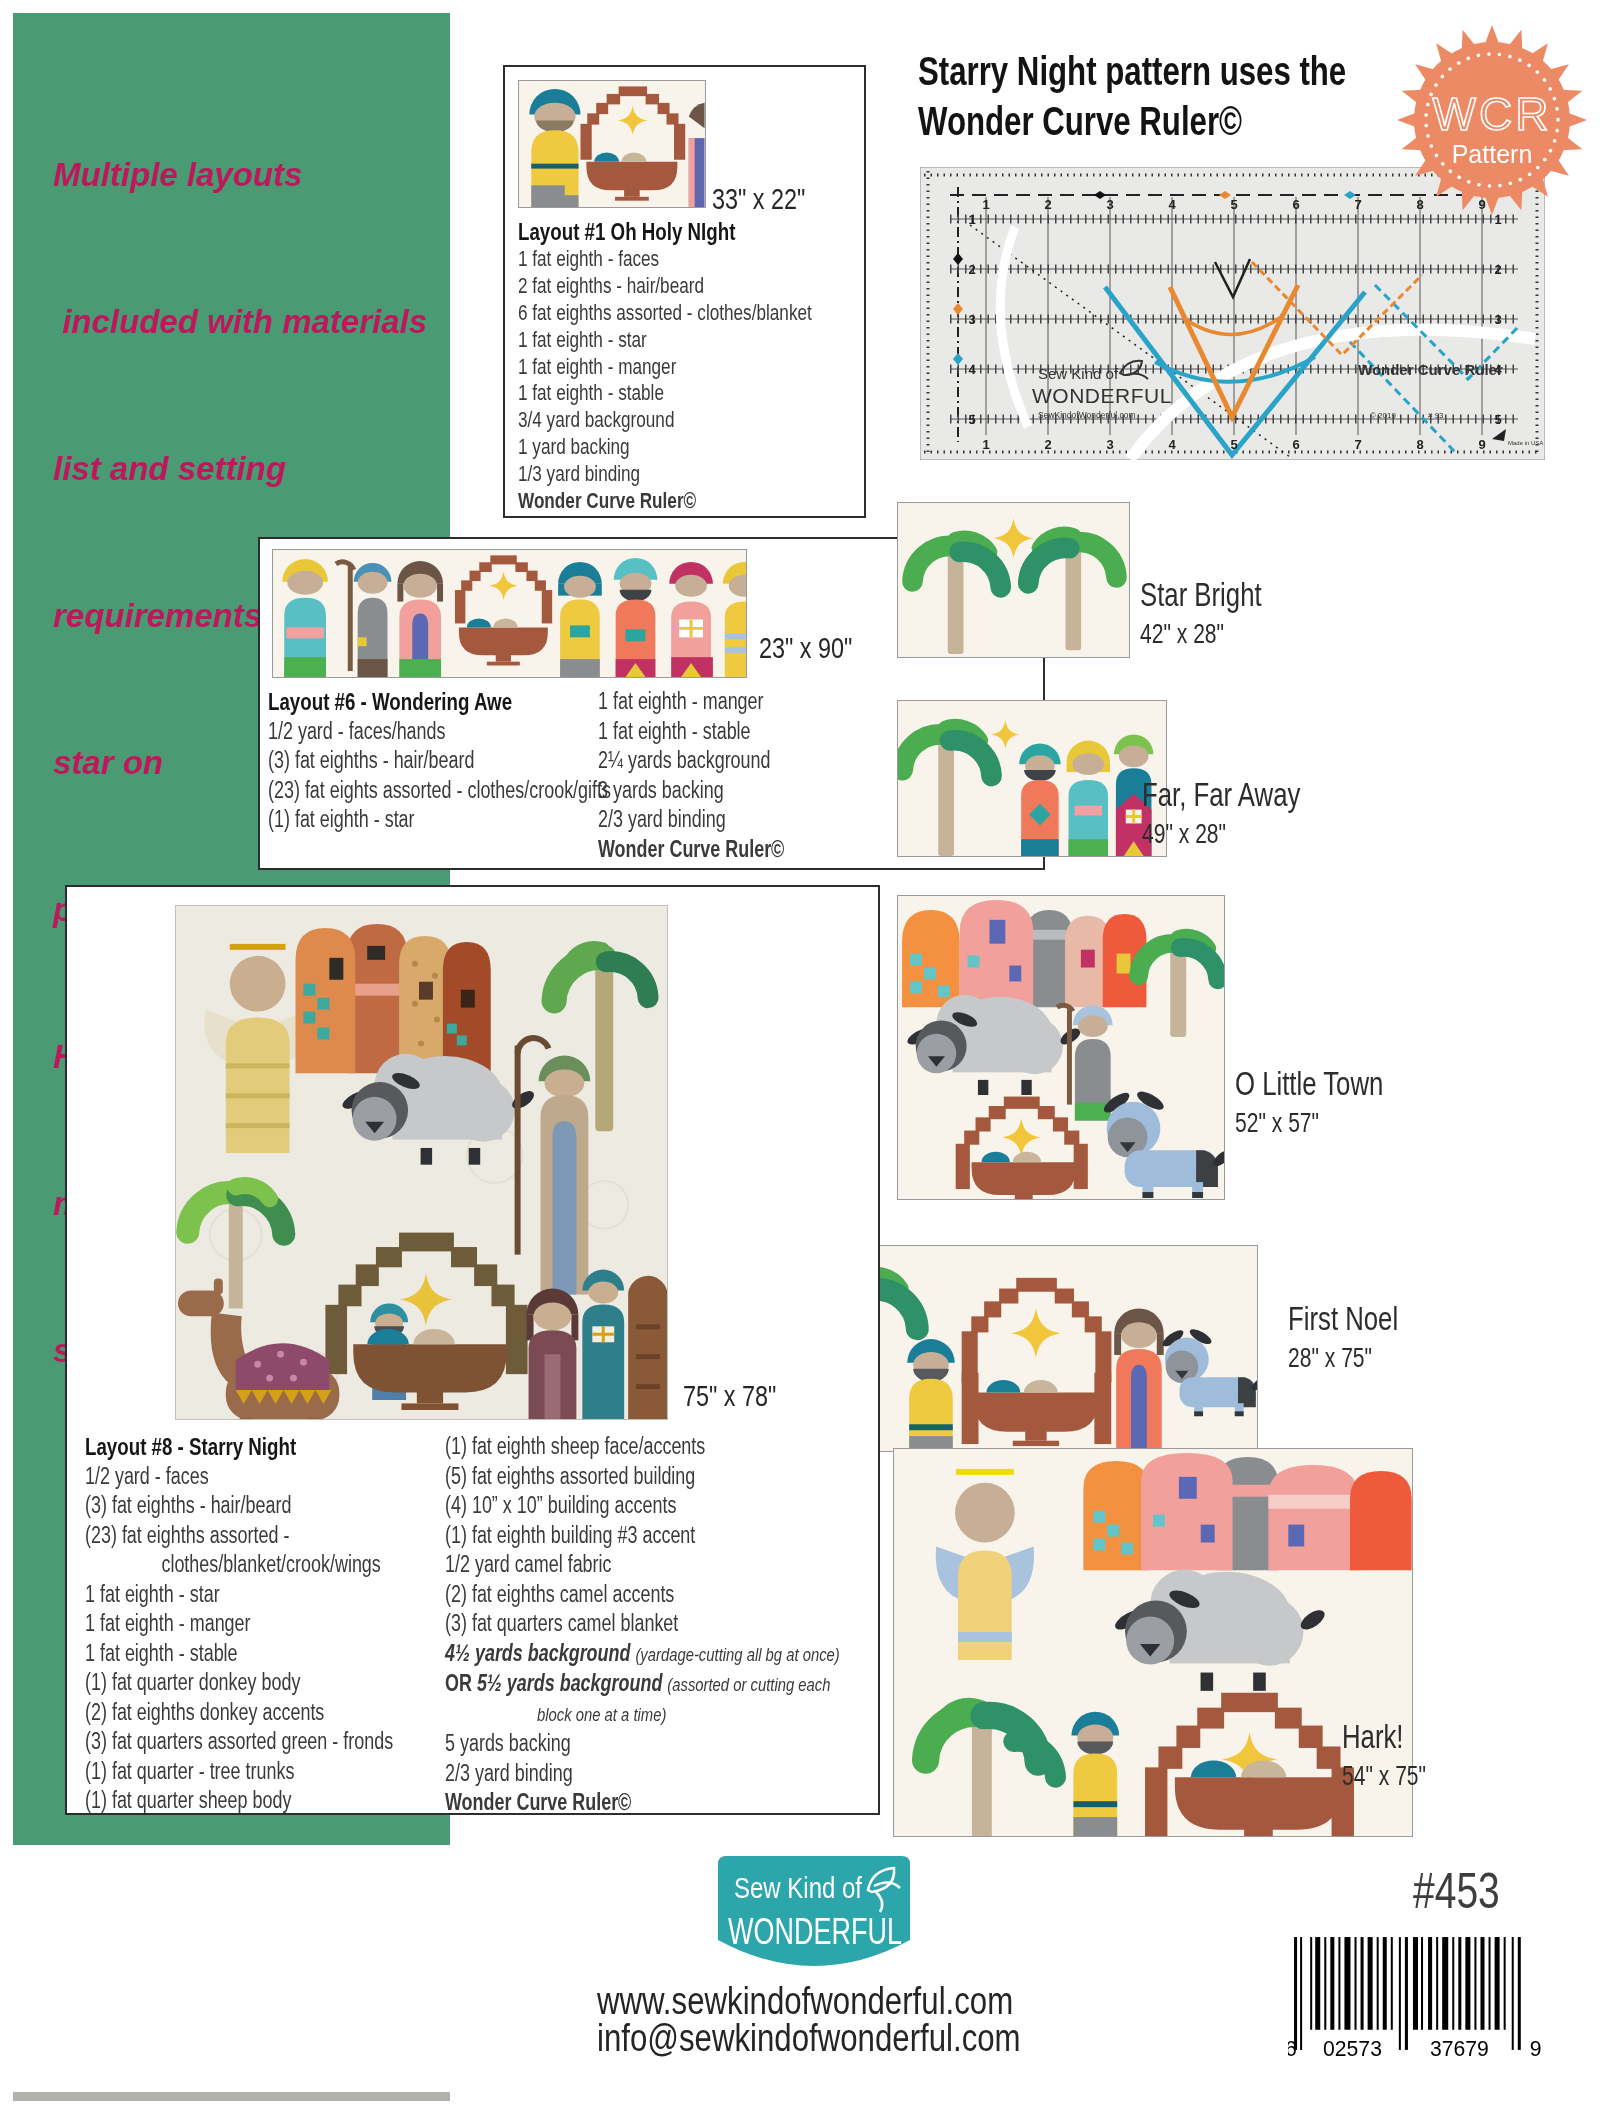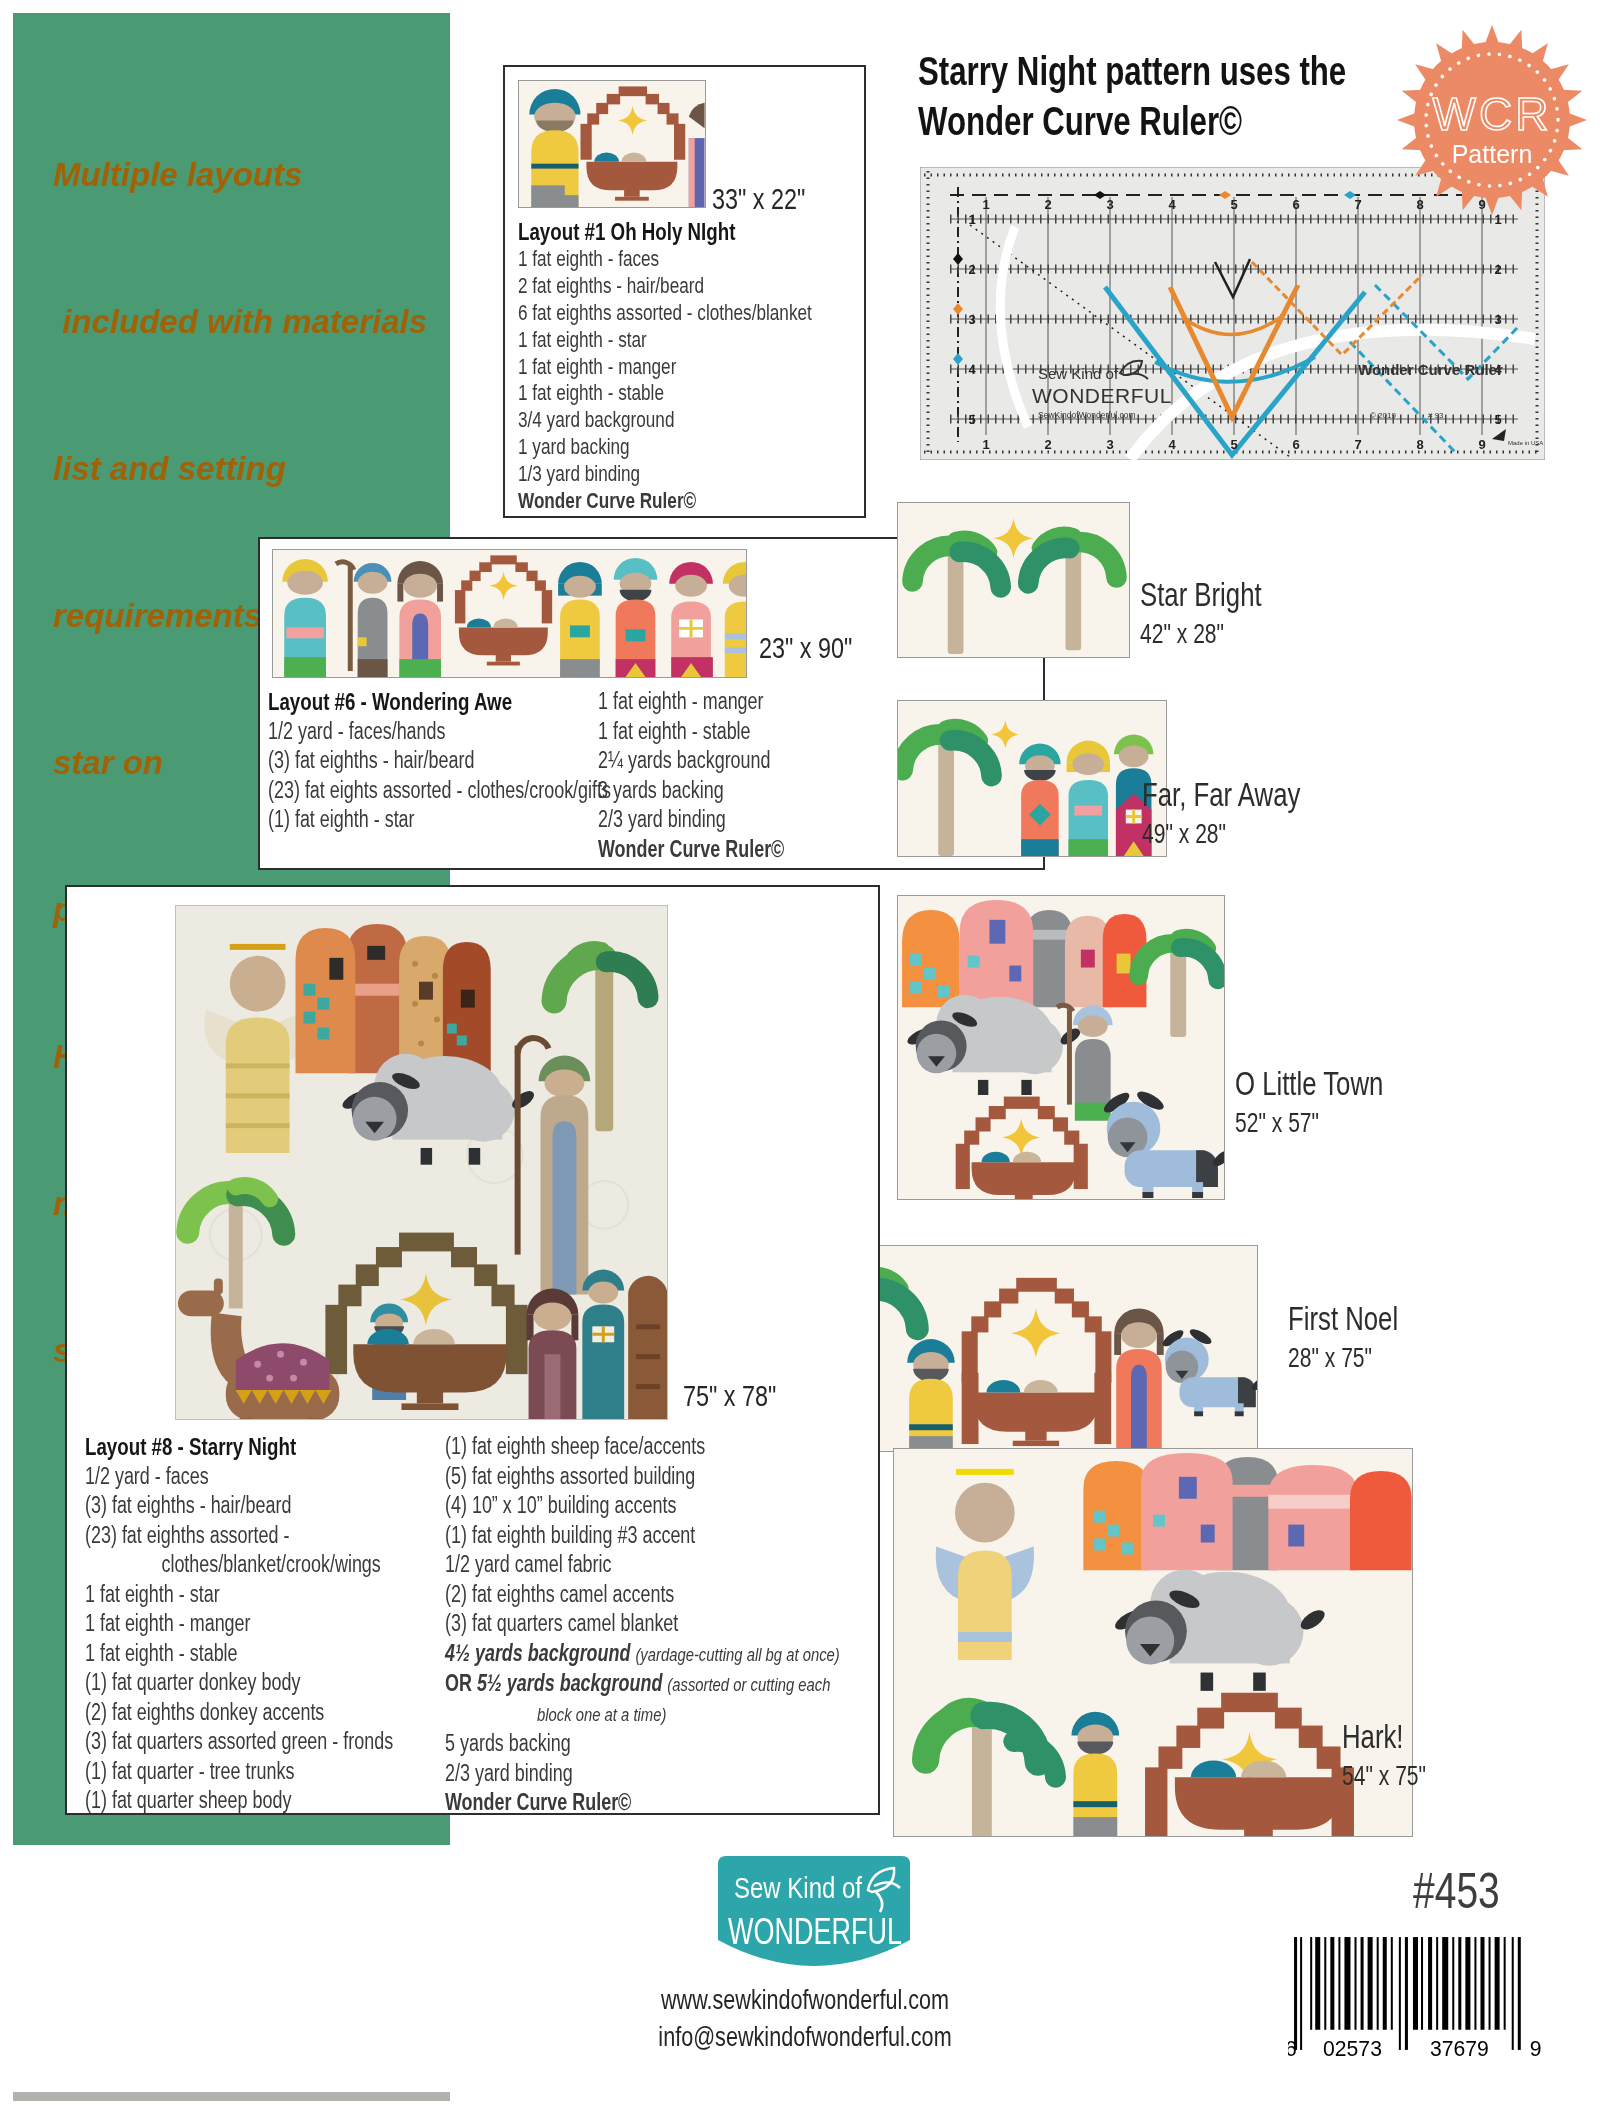--- a/index.html
+++ b/index.html
@@ -3,34 +3,34 @@
 <meta charset="utf-8">
 <style>
   body{margin:0;background:#fff;font-family:"Liberation Sans",sans-serif}
   .page{position:relative;width:1600px;height:2105px;background:#fff;overflow:hidden}
   .abs{position:absolute}
   .cond{transform:scaleX(.78);transform-origin:0 0;white-space:nowrap}
   .condc{transform:scaleX(.8);transform-origin:50% 0;white-space:nowrap}
   .box{background:#fff;border:2px solid #2d2d2d;box-sizing:border-box}
   .imgframe{border:1px solid #9a9a9a;box-sizing:border-box;background:#F8F4EB}
   .imgframe svg,.photo svg{display:block;width:100%;height:100%}
-  .sidebar{font-size:33px;font-style:italic;font-weight:600;line-height:49px;color:#a16207;white-space:pre}
+  .sidebar{font-size:33px;font-style:italic;font-weight:600;line-height:49px;color:#be185d;white-space:pre}
   .h-title{font-size:40px;font-weight:700;line-height:50px;color:#131313}
   .dim{font-size:30px;color:#262626}
   .mat{font-size:23px;line-height:29.5px;color:#3a3a3a}
   .mat1{font-size:22px;line-height:26.9px}
   .mt{font-size:24px;font-weight:700;color:#161616}
   .b{font-weight:700}
   .bi{font-weight:700;font-style:italic}
   .it{font-style:italic;font-size:19px}
   .ind{padding-left:98px}
   .ind2{padding-left:118px}
   .qname{font-size:33px;color:#2c2c2c}
   .qdim{font-size:27px;color:#2c2c2c;margin-top:5px}
-  .contact{font-size:27px;line-height:37px;color:#252525;text-align:center}
+  .contact{font-size:39px;line-height:37px;color:#252525;text-align:center}
   .pnum{font-size:50px;color:#3d3d3d}
   .photo{box-sizing:border-box;border:1px solid #c2c0ba}
 </style>
 </head>
 <body>
 
 <svg width="0" height="0" style="position:absolute" aria-hidden="true">
 <defs>
   <path id="star4" d="M0,-24 C2.5,-9 9,-2.5 24,0 C9,2.5 2.5,9 0,24 C-2.5,9 -9,2.5 -24,0 C-9,-2.5 -2.5,-9 0,-24 Z" fill="currentColor"></path>
   <g id="arch140" fill="currentColor">

